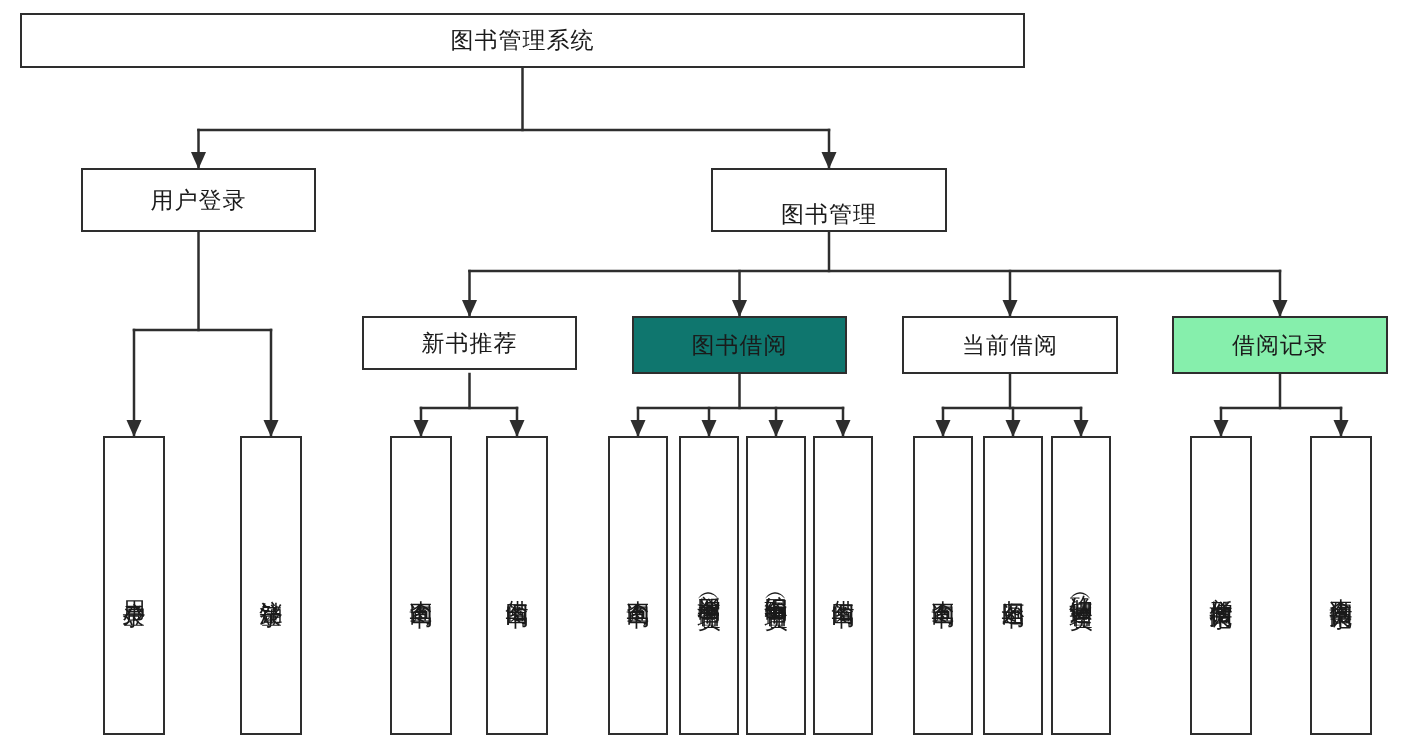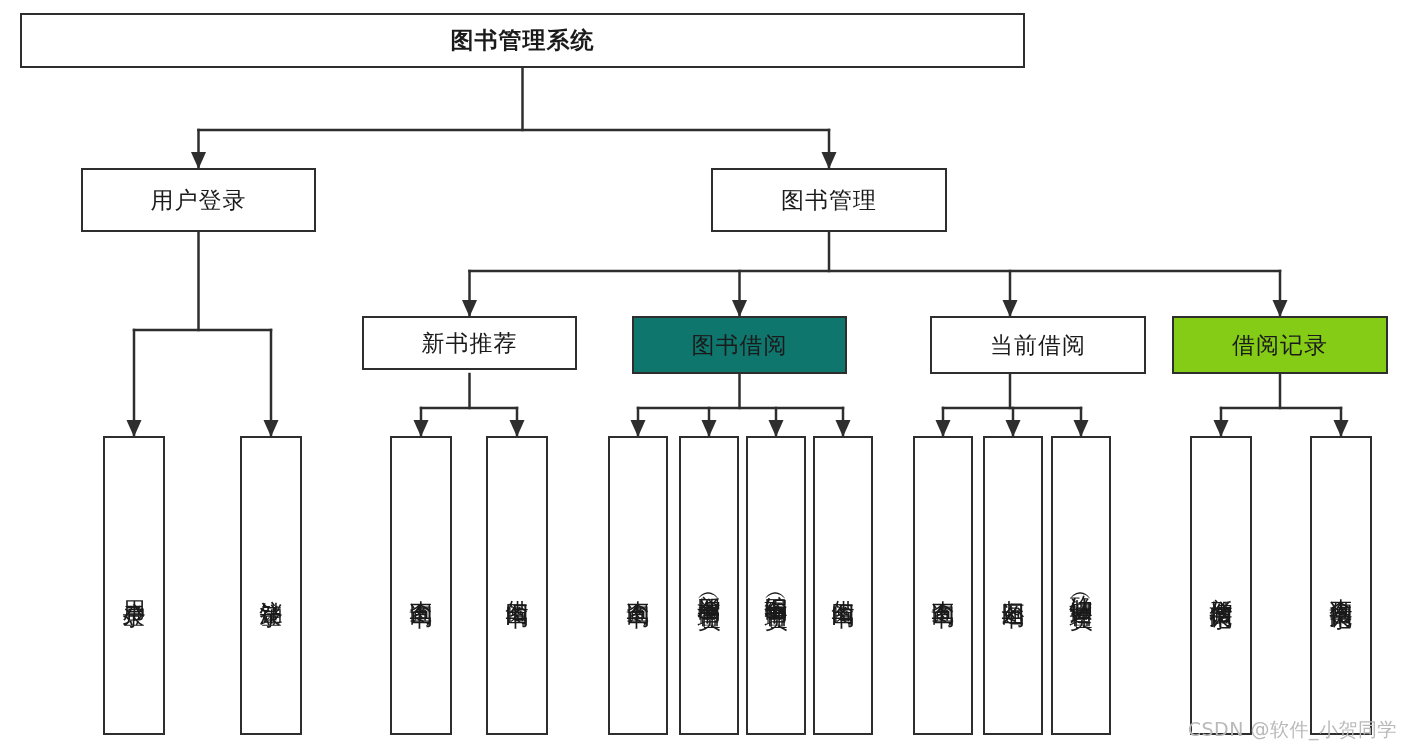--- a/index.html
+++ b/index.html
@@ -70,49 +70,48 @@
       <line x1="1081" y1="408" x2="1081" y2="435" stroke="#2e2e2e" stroke-width="2.5" stroke-linecap="square"></line>
       <polygon points="1073.5,420 1088.5,420 1081,437" fill="#2e2e2e"></polygon>
       <line x1="1280" y1="374" x2="1280" y2="408" stroke="#2e2e2e" stroke-width="2.5" stroke-linecap="square"></line>
       <line x1="1221" y1="408" x2="1341" y2="408" stroke="#2e2e2e" stroke-width="2.5" stroke-linecap="square"></line>
       <line x1="1221" y1="408" x2="1221" y2="435" stroke="#2e2e2e" stroke-width="2.5" stroke-linecap="square"></line>
       <polygon points="1213.5,420 1228.5,420 1221,437" fill="#2e2e2e"></polygon>
       <line x1="1341" y1="408" x2="1341" y2="435" stroke="#2e2e2e" stroke-width="2.5" stroke-linecap="square"></line>
       <polygon points="1333.5,420 1348.5,420 1341,437" fill="#2e2e2e"></polygon>
     </svg>
   <div id="nodes-layer">
-      <div class="node h" style="left: 20px; top: 13px; width: 1005px; height: 55px; border-color: rgb(46, 46, 46); background: rgb(255, 255, 255); color: rgb(26, 26, 26); font-weight: bold;">
+      <div class="node h" style="left: 20px; top: 13px; width: 1005px; height: 55px; border-color: rgb(46, 46, 46); background: rgb(255, 255, 255); color: rgb(26, 26, 26);">
         <span>图书管理系统</span>
       </div>
       <div class="node h" style="left: 81px; top: 168px; width: 235px; height: 64px; border-color: rgb(46, 46, 46); background: rgb(255, 255, 255); color: rgb(26, 26, 26);">
         <span>用户登录</span>
       </div>
-      <div class="node h" style="left: 711px; top: 168px; width: 236px; height: 64px; border-color: rgb(46, 46, 46); background: rgb(255, 255, 255); color: rgb(26, 26, 26);">
+      <div class="node h" style="left: 711px; top: 168px; width: 236px; height: 64px; border-color: rgb(46, 46, 46); background: rgb(255, 255, 255); color: rgb(26, 26, 26); align-items: flex-end;">
         <span>图书管理</span>
       </div>
       <div class="node h" style="left: 362px; top: 316px; width: 215px; height: 54px; border-color: rgb(46, 46, 46); background: rgb(255, 255, 255); color: rgb(26, 26, 26);">
         <span>新书推荐</span>
       </div>
       <div class="node h" style="left: 632px; top: 316px; width: 215px; height: 58px; border-color: rgb(46, 46, 46); background: #0f766e; color: rgb(26, 26, 26);">
         <span>图书借阅</span>
       </div>
-      <div class="node h" style="left: 902px; top: 316px; width: 216px; height: 58px; border-color: rgb(46, 46, 46); background: rgb(255, 255, 255); color: rgb(26, 26, 26); margin-left: 28px;">
+      <div class="node h" style="left: 902px; top: 316px; width: 216px; height: 58px; border-color: rgb(46, 46, 46); background: rgb(255, 255, 255); color: rgb(26, 26, 26);">
         <span>当前借阅</span>
       </div>
-      <div class="node h" style="left: 1172px; top: 316px; width: 216px; height: 58px; border-color: rgb(46, 46, 46); background: #84cc16; color: rgb(26, 26, 26);">
+      <div class="node h" style="left: 1172px; top: 316px; width: 216px; height: 58px; border-color: rgb(46, 46, 46); background: #86efac; color: rgb(26, 26, 26);">
         <span>借阅记录</span>
       </div>
       <div class="node v" style="left: 103px; top: 436px; width: 62px; height: 299px; border-color: rgb(46, 46, 46); background: rgb(255, 255, 255); color: rgb(26, 26, 26);"><span>用户登录</span></div>
       <div class="node v" style="left: 240px; top: 436px; width: 62px; height: 299px; border-color: rgb(46, 46, 46); background: rgb(255, 255, 255); color: rgb(26, 26, 26);"><span>注销登录</span></div>
       <div class="node v" style="left: 390px; top: 436px; width: 62px; height: 299px; border-color: rgb(46, 46, 46); background: rgb(255, 255, 255); color: rgb(26, 26, 26);"><span>查询图书</span></div>
       <div class="node v" style="left: 486px; top: 436px; width: 62px; height: 299px; border-color: rgb(46, 46, 46); background: rgb(255, 255, 255); color: rgb(26, 26, 26);"><span>借阅图书</span></div>
       <div class="node v" style="left: 608px; top: 436px; width: 60px; height: 299px; border-color: rgb(46, 46, 46); background: rgb(255, 255, 255); color: rgb(26, 26, 26);"><span>查询图书</span></div>
       <div class="node v" style="left: 679px; top: 436px; width: 60px; height: 299px; border-color: rgb(46, 46, 46); background: rgb(255, 255, 255); color: rgb(26, 26, 26);"><span>新增图书（管理员）</span></div>
       <div class="node v" style="left: 746px; top: 436px; width: 60px; height: 299px; border-color: rgb(46, 46, 46); background: rgb(255, 255, 255); color: rgb(26, 26, 26);"><span>编辑图书（管理员）</span></div>
       <div class="node v" style="left: 813px; top: 436px; width: 60px; height: 299px; border-color: rgb(46, 46, 46); background: rgb(255, 255, 255); color: rgb(26, 26, 26);"><span>借阅图书</span></div>
       <div class="node v" style="left: 913px; top: 436px; width: 60px; height: 299px; border-color: rgb(46, 46, 46); background: rgb(255, 255, 255); color: rgb(26, 26, 26);"><span>查询图书</span></div>
       <div class="node v" style="left: 983px; top: 436px; width: 60px; height: 299px; border-color: rgb(46, 46, 46); background: rgb(255, 255, 255); color: rgb(26, 26, 26);"><span>归还图书</span></div>
       <div class="node v" style="left: 1051px; top: 436px; width: 60px; height: 299px; border-color: rgb(46, 46, 46); background: rgb(255, 255, 255); color: rgb(26, 26, 26);"><span>确认归还（管理员）</span></div>
       <div class="node v" style="left: 1190px; top: 436px; width: 62px; height: 299px; border-color: rgb(46, 46, 46); background: rgb(255, 255, 255); color: rgb(26, 26, 26);"><span>新增借阅记录</span></div>
       <div class="node v" style="left: 1310px; top: 436px; width: 62px; height: 299px; border-color: rgb(46, 46, 46); background: rgb(255, 255, 255); color: rgb(26, 26, 26);"><span>查询借阅记录</span></div>
     </div>
-  <div id="watermark">CSDN @软件_小贺同学</div>
 </div>
 
 </body></html>

